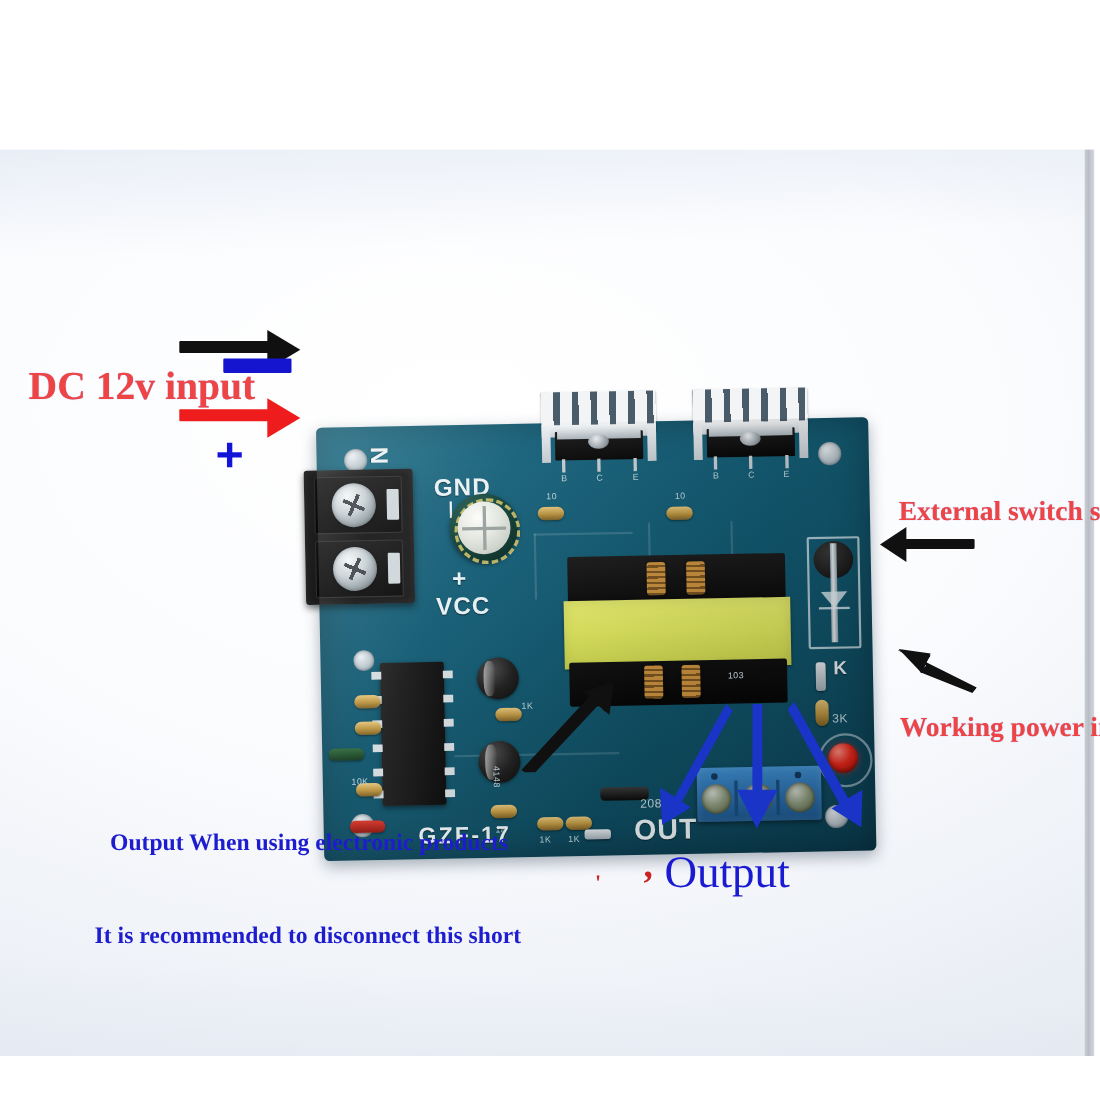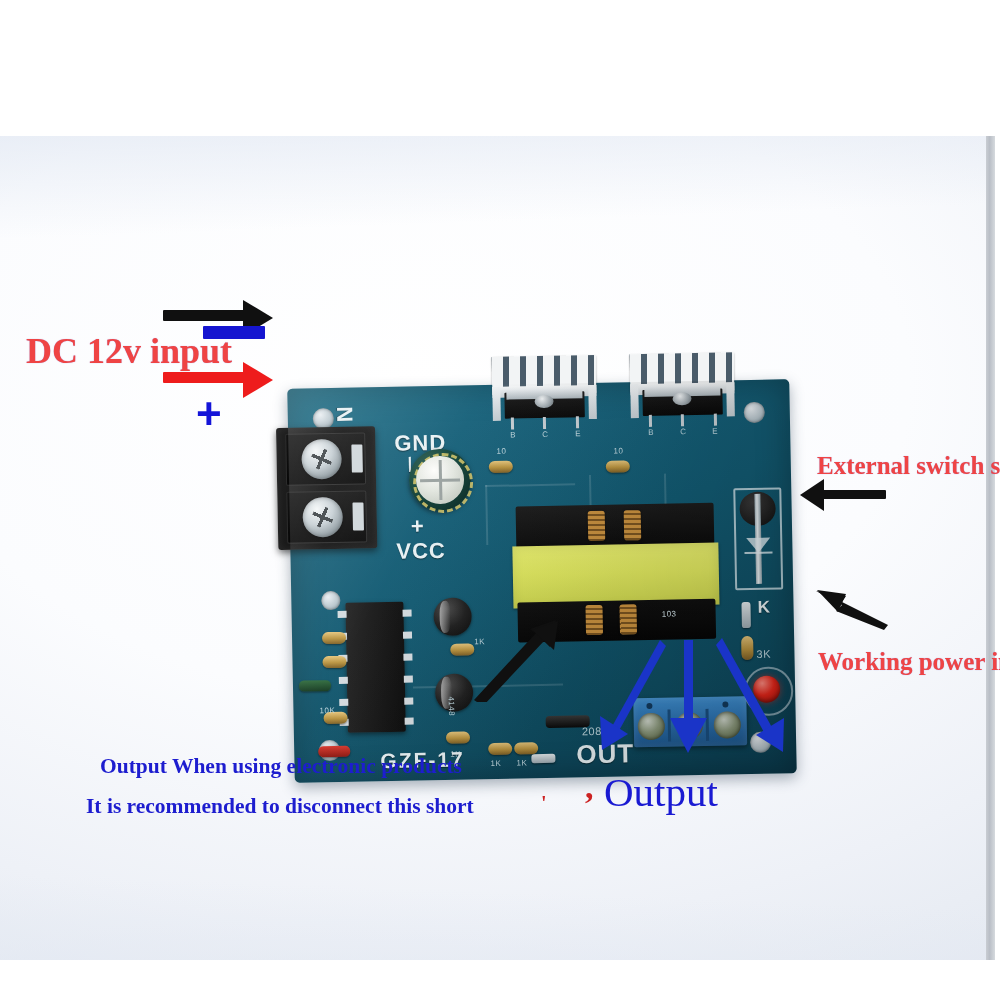--- a/index.html
+++ b/index.html
@@ -420,16 +420,16 @@
     <svg width="72" height="116" viewBox="0 0 72 116">
       <path d="M6 0 L0 7 L50 98 L58 93 Z" fill="#1a34c8"></path>
       <path d="M67 114 L68 80 L40 97 Z" fill="#1a34c8"></path>
     </svg>
   </div>
 
   <div class="out-comma" style="left:585px;top:768px;">,</div>
   <div class="out-word" style="left:604px;top:768px;">Output</div>
 
   <div class="body-text" style="left:100px;top:722px;margin-top:32px;">Output When using electronic products</div>
-  <div class="body-text" style="left:86px;top:794px;">It is recommended to disconnect this short</div>
+  <div class="body-text" style="left:86px;top:838px;">It is recommended to disconnect this short</div>
   <div style="position:absolute;left:541px;top:792px;color:#cc2222;font-family:'Liberation Serif',serif;font-weight:700;font-size:20px;">'</div>
 
 </div>
 
 </body></html>

